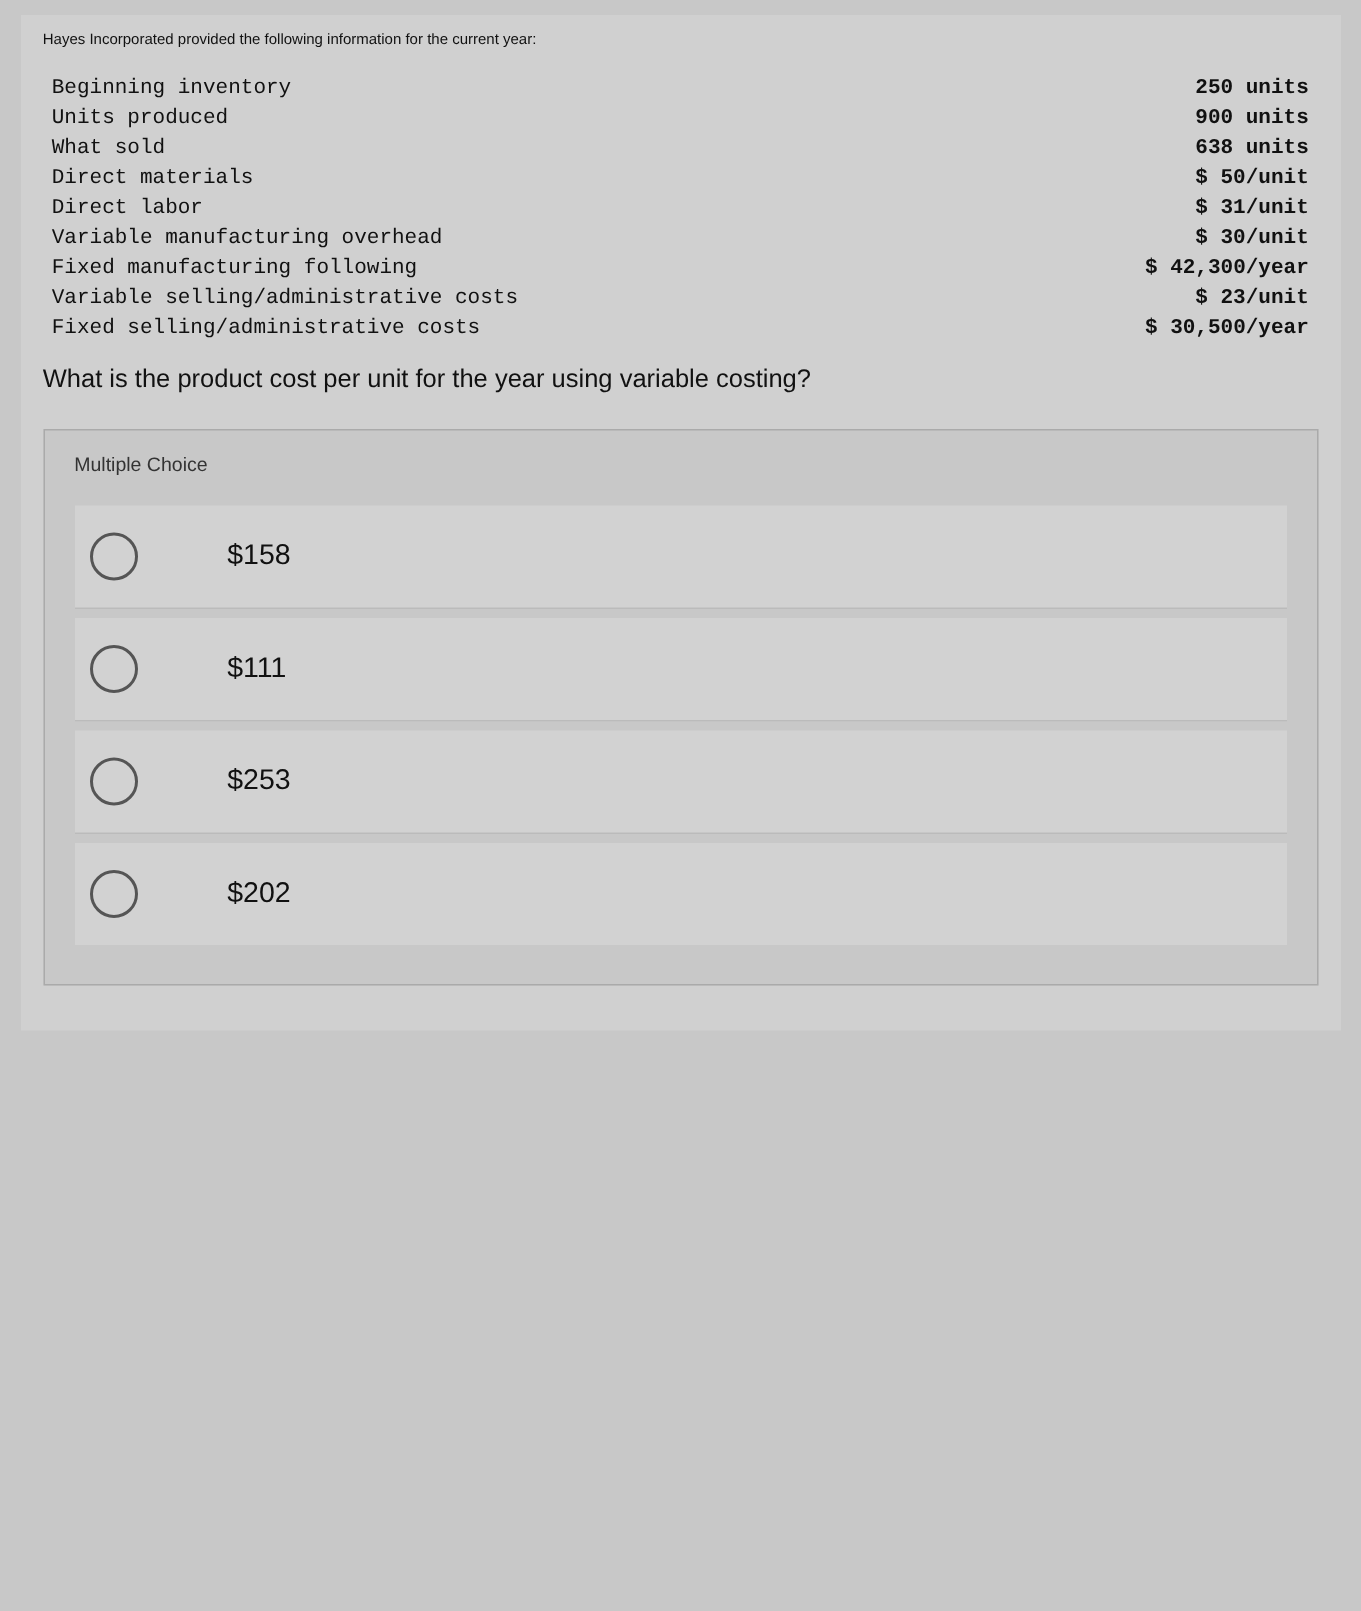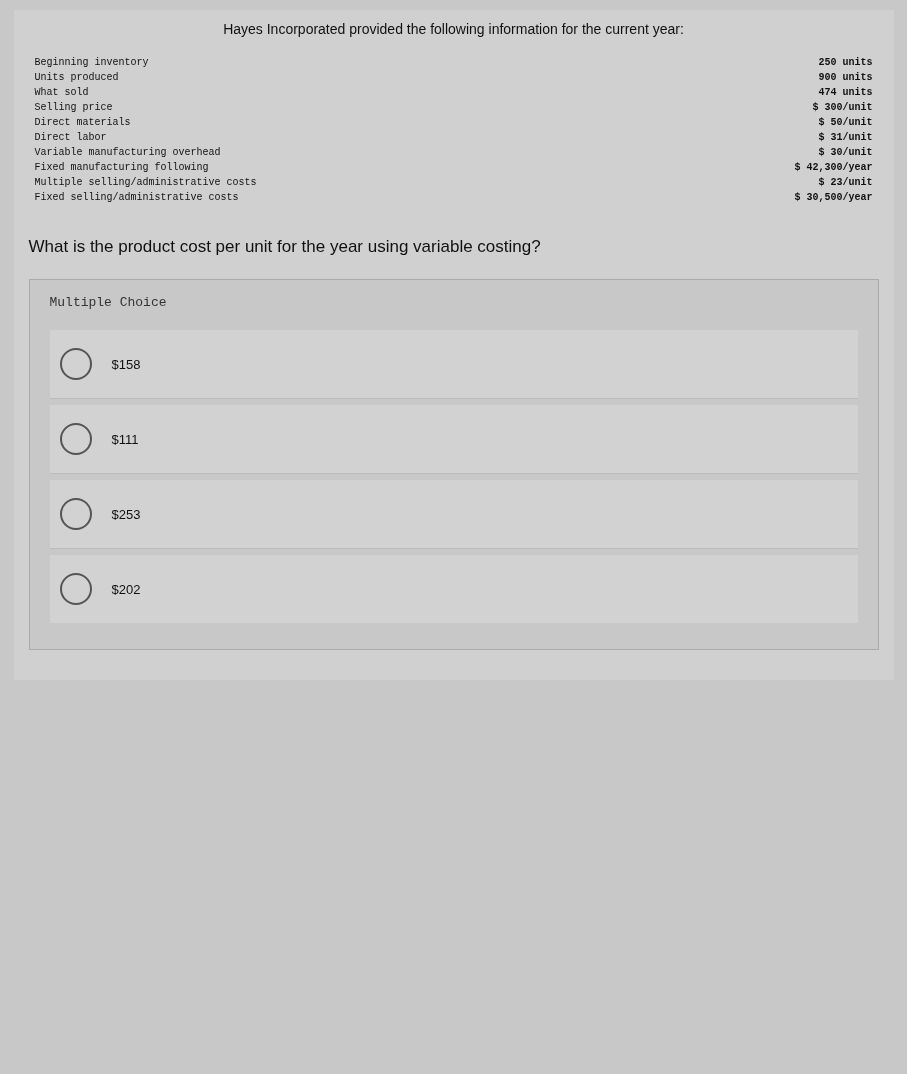--- a/index.html
+++ b/index.html
@@ -20,31 +20,30 @@
     }
 
     .page-container {
       width: 880px;
       background-color: #d0d0d0;
       padding: 10px 15px 30px 15px;
     }
 
     .intro-text {
       font-family: Arial, sans-serif;
-      font-size: 14px;
+      font-size: 10px;
       color: #111;
       margin-bottom: 14px;
       line-height: 1.4;
-      text-align: center;
     }
 
     .info-table {
       width: 100%;
-      margin-bottom: 28px;
-      font-size: 10px;
+      margin-bottom: 10px;
+      font-size: 14px;
       font-family: 'Courier New', Courier, monospace;
     }
 
     .info-table td {
       padding: 1px 4px;
       color: #111;
       vertical-align: top;
     }
 
     .info-table td.label-col {
@@ -67,21 +66,21 @@
     }
 
     .answer-section {
       background-color: #c8c8c8;
       border: 1px solid #aaa;
       padding: 15px 20px 20px 20px;
       margin-top: 10px;
     }
 
     .multiple-choice-label {
-      font-family: Liberation Mono, monospace;
+      font-family: Liberation Sans, sans-serif;
       font-size: 13px;
       color: #333;
       margin-bottom: 20px;
     }
 
     .choice-row {
       display: flex;
       align-items: center;
       padding: 18px 10px;
       border-bottom: 1px solid #bbb;
@@ -109,22 +108,23 @@
 
     .radio-inner {
       width: 10px;
       height: 10px;
       border-radius: 50%;
       background: transparent;
     }
 
     .choice-label {
       font-family: Arial, sans-serif;
-      font-size: 13px;
-      color: #111;
+      font-size: 19px;
+      color: #111;
+      margin-left: 40px;
     }
   </style>
 </head>
 <body>
 
 <div class="page-container">
 
   <p class="intro-text">Hayes Incorporated provided the following information for the current year:</p>
 
   <table class="info-table">
@@ -132,44 +132,40 @@
     <tr>
           <td class="label-col">Beginning inventory</td>
           <td class="value-col">250 units</td>
         </tr>
         <tr>
           <td class="label-col">Units produced</td>
           <td class="value-col">900 units</td>
         </tr>
         <tr>
           <td class="label-col">What sold</td>
-          <td class="value-col">474 units</td>
-        </tr>
-        <tr>
-          <td class="label-col">Selling price</td>
-          <td class="value-col">$ 300/unit</td>
+          <td class="value-col">638 units</td>
         </tr>
         <tr>
           <td class="label-col">Direct materials</td>
           <td class="value-col">$  50/unit</td>
         </tr>
         <tr>
           <td class="label-col">Direct labor</td>
           <td class="value-col">$  31/unit</td>
         </tr>
         <tr>
           <td class="label-col">Variable manufacturing overhead</td>
           <td class="value-col">$  30/unit</td>
         </tr>
         <tr>
           <td class="label-col">Fixed manufacturing following</td>
           <td class="value-col">$ 42,300/year</td>
         </tr>
         <tr>
-          <td class="label-col">Multiple selling/administrative costs</td>
+          <td class="label-col">Variable selling/administrative costs</td>
           <td class="value-col">$  23/unit</td>
         </tr>
         <tr>
           <td class="label-col">Fixed selling/administrative costs</td>
           <td class="value-col">$ 30,500/year</td>
         </tr>
       </tbody>
   </table>
 
   <p class="question-text">What is the product cost per unit for the year using variable costing?</p>

